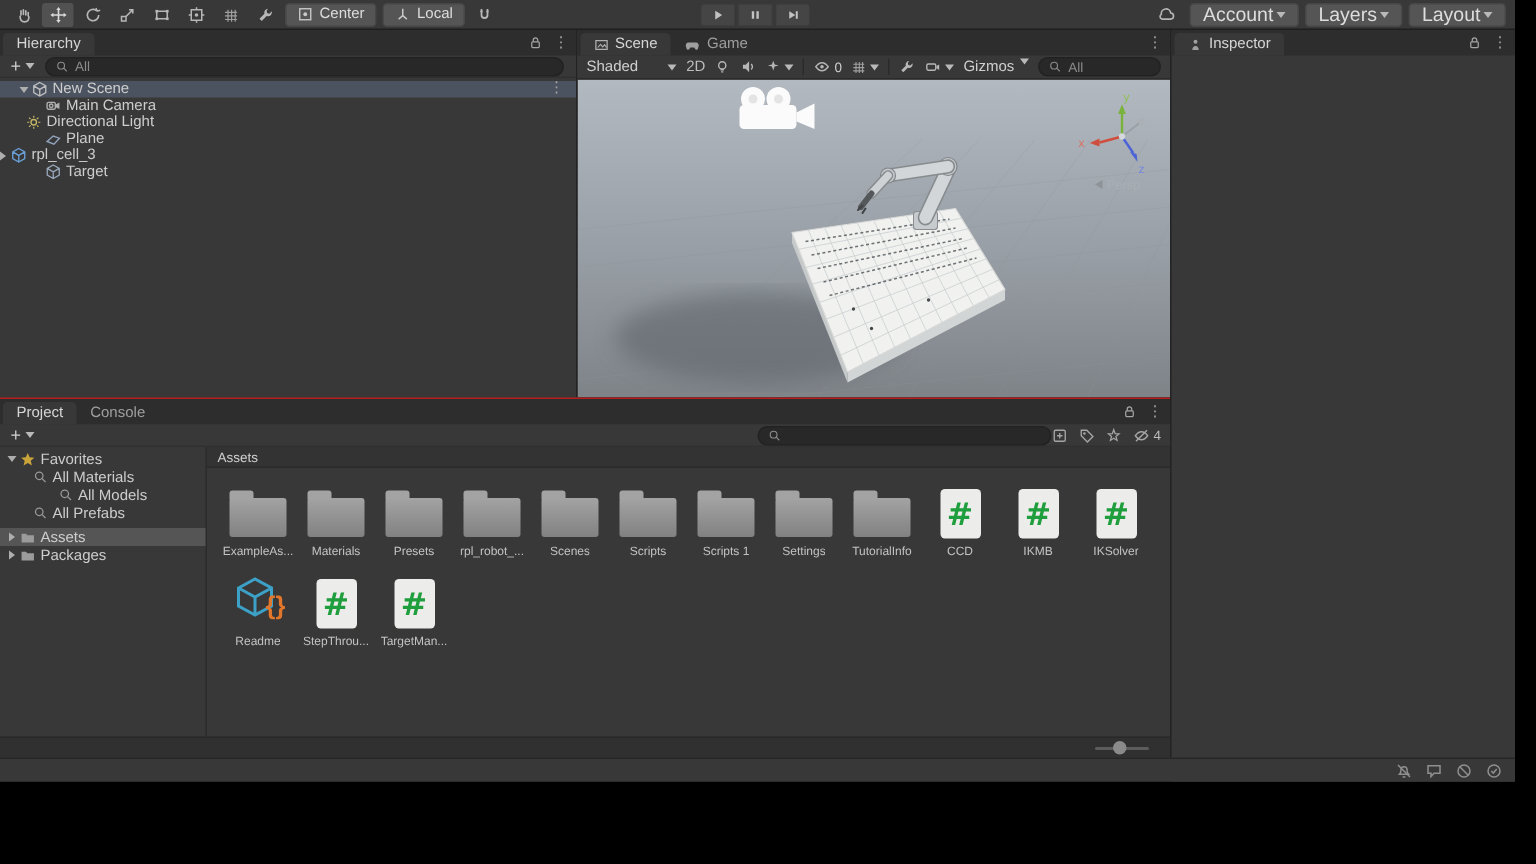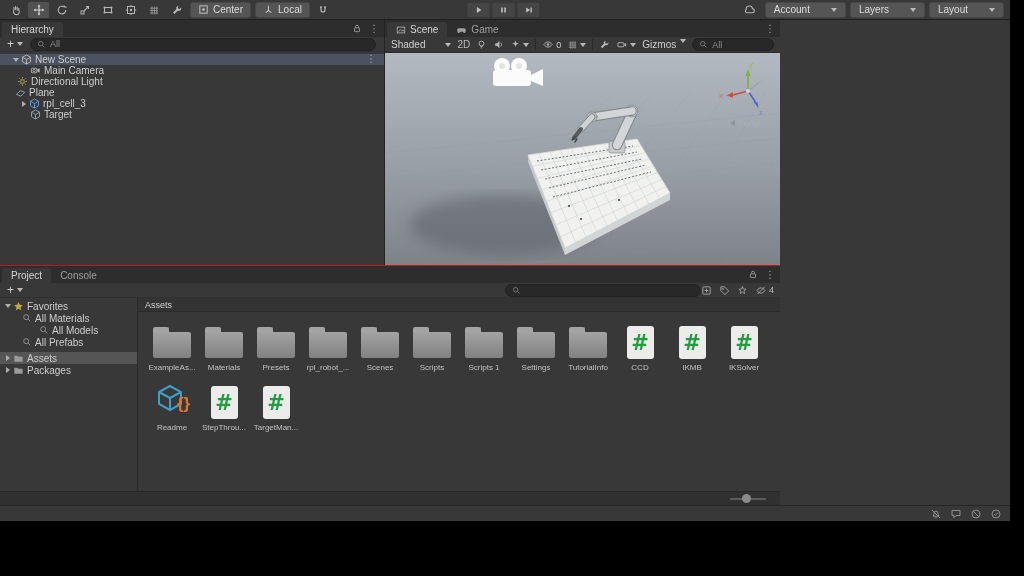--- a/index.html
+++ b/index.html
@@ -14,22 +14,22 @@
     border-radius:2px;margin:0 1px;flex:0 0 auto}
   .toolbtn.selected{background:#515151}
   .tbtn{height:16px;display:flex;align-items:center;gap:4px;background:#555;border:1px solid #474747;
     border-radius:3px;padding:0 7px;font-size:10px;color:#ddd;margin:0 2px;flex:0 0 auto}
   .playgroup{position:absolute;left:50%;transform:translateX(-52%);display:flex;gap:1px}
   .playbtn{width:24px;height:16px;background:#454545;border:1px solid #393939;display:flex;
     align-items:center;justify-content:center}
   .playbtn:first-child{border-radius:3px 0 0 3px}
   .playbtn:last-child{border-radius:0 3px 3px 0}
   .topright{position:absolute;right:6px;display:flex;align-items:center;gap:4px}
-  .drop{height:16px;display:flex;align-items:center;gap:21px;background:#555;border:1px solid #474747;
-    border-radius:3px;padding:0 8px;font-size:10px;color:#ddd}
+  .drop{height:16px;display:flex;align-items:center;gap:2px;background:#555;border:1px solid #474747;
+    border-radius:3px;padding:0 8px;font-size:13px;color:#ddd}
   .caret{width:0;height:0;border-left:3.5px solid transparent;border-right:3.5px solid transparent;
     border-top:4px solid #b9b9b9;display:inline-block}
 
   
   .tabsbar{height:17px;background:#2d2d2d;display:flex;align-items:flex-end;padding-left:2px;position:relative}
   .tab{height:15px;display:flex;align-items:center;gap:4px;padding:0 9px;font-size:10px;color:#9f9f9f;
     border-radius:3px 3px 0 0}
   .tab.active{background:#383838;color:#d6d6d6}
   .tabright{position:absolute;right:5px;top:0;height:17px;display:flex;align-items:center;gap:7px}
   .kebab{color:#a5a5a5;font-size:10px;line-height:1}
@@ -254,27 +254,27 @@
           </svg>
         <span class="lbl">Main Camera</span>
       </div>
       <div class="trow" style="padding-left:17px">
         <svg width="11" height="11" viewBox="0 0 12 12">
             <circle cx="6" cy="6" r="2" fill="none" stroke="#c3b565"></circle>
             <path d="M6 1.2v1.6M6 9.2v1.6M1.2 6h1.6M9.2 6h1.6M2.6 2.6l1.1 1.1M8.3 8.3l1.1 1.1M9.4 2.6L8.3 3.7M3.7 8.3L2.6 9.4" stroke="#c3b565" stroke-width=".9"></path>
           </svg>
         <span class="lbl">Directional Light</span>
       </div>
-      <div class="trow" style="padding-left:15px">
+      <div class="trow" style="padding-left:30px">
         <svg width="11" height="11" viewBox="0 0 12 12">
             <path d="M1.5 8L6 4l4.5 1.6L6.5 10z" fill="none" stroke="#92a4bd"></path>
           </svg>
         <span class="lbl">Plane</span>
       </div>
-      <div class="trow" style="padding-left:22px">
+      <div class="trow" style="">
         <span class="tri"></span>
         <svg width="11" height="11" viewBox="0 0 11 11">
             <path d="M5.5 1L9.5 3.2V7.8L5.5 10 1.5 7.8V3.2z M5.5 10V5.6 M1.5 3.2l4 2.4 4-2.4" fill="none" stroke="#6aa0d8" stroke-width=".9"></path>
           </svg>
         <span class="lbl">rpl_cell_3</span>
       </div>
       <div class="trow" style="padding-left:30px">
         <svg width="11" height="11" viewBox="0 0 11 11">
             <path d="M5.5 1L9.5 3.2V7.8L5.5 10 1.5 7.8V3.2z M5.5 10V5.6 M1.5 3.2l4 2.4 4-2.4" fill="none" stroke="#96a5b7" stroke-width=".9"></path>
           </svg>
@@ -435,20 +435,38 @@
           <text x="11" y="24" font-size="8" fill="#7388e0">z</text>
         </g>
         <g transform="translate(345,66)">
           <polygon points="0,4 5,1 5,7" fill="#8d9398"></polygon>
           <text x="8" y="7" font-size="8.5" fill="#a9afb5">Persp</text>
         </g>
       </svg>
     </div>
   </div>
 
+  <div class="inspector">
+    <div class="tabsbar">
+      <div class="tab active">
+        <svg width="10" height="10" viewBox="0 0 12 12">
+            <circle cx="6" cy="3.4" r="1.6" fill="#9f9f9f"></circle>
+            <path d="M3.4 10c0-2 1.1-3.3 2.6-3.3S8.6 8 8.6 10z" fill="#9f9f9f"></path>
+          </svg>
+        <span>Inspector</span>
+      </div>
+      <div class="tabright">
+        <svg width="10" height="11" viewBox="0 0 12 12">
+            <rect x="3" y="5.2" width="6" height="4.6" rx=".8" fill="none" stroke="#a5a5a5"></rect>
+            <path d="M4.2 5.2V3.9a1.8 1.8 0 0 1 3.6 0v1.3" fill="none" stroke="#a5a5a5"></path>
+          </svg>
+        <span class="kebab"></span>
+      </div>
+    </div>
+  </div>
 
   <div class="project">
     <div class="tabsbar">
       <div class="tab active">
         <span>Project</span>
       </div>
       <div class="tab">
         <span>Console</span>
       </div>
       <div class="tabright">

